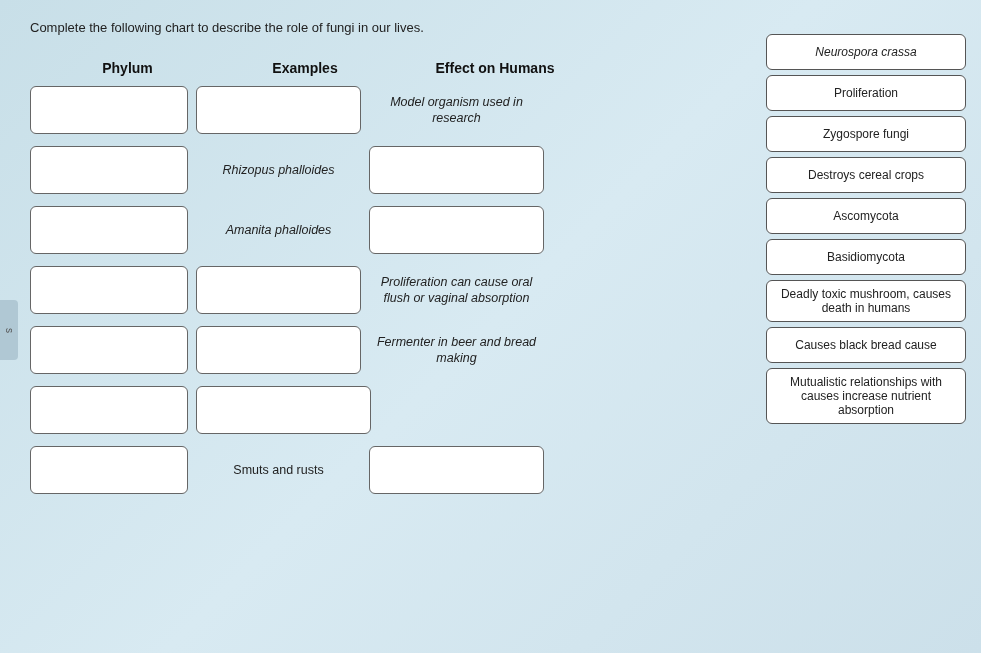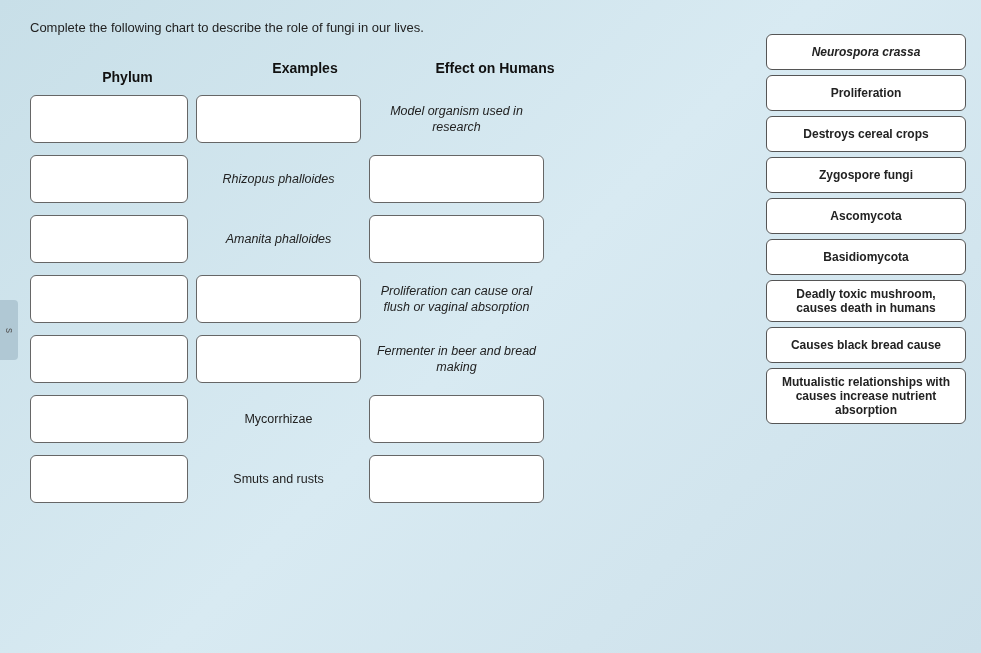--- a/index.html
+++ b/index.html
@@ -53,21 +53,20 @@
       margin-bottom: 8px;
       padding-left: 10px;
     }
 
     .col-phylum {
       width: 175px;
       font-weight: bold;
       font-size: 14px;
       text-align: center;
       color: #111;
-      margin-top: 9px;
     }
 
     .col-examples {
       width: 180px;
       font-weight: bold;
       font-size: 14px;
       text-align: center;
       color: #111;
     }
 
@@ -123,21 +122,20 @@
 
     
     .answer-bank {
       width: 210px;
       display: flex;
       flex-direction: column;
       gap: 5px;
       padding-left: 10px;
       padding-top: 4px;
       margin-top: -30px;
-      font-weight: bold;
     }
 
     .answer-card {
       background: white;
       border: 1.5px solid #555;
       border-radius: 6px;
       padding: 6px 8px;
       font-size: 12px;
       text-align: center;
       color: #222;
@@ -240,45 +238,44 @@
         </div>
 
         <div class="chart-row">
           <div class="input-box phylum-box"></div>
           <div class="input-box example-box"></div>
           <div class="effect-text-cell">Fermenter in beer and bread making</div>
         </div>
 
         <div class="chart-row">
           <div class="input-box phylum-box"></div>
-          <div class="example-text-cell">Mycorrhizae</div>
           <div class="input-box effect-box"></div>
         </div>
 
         <div class="chart-row">
           <div class="input-box phylum-box"></div>
           <div class="example-text-cell">Smuts and rusts</div>
           <div class="input-box effect-box"></div>
         </div>
 
       </div>
     </div>
 
     <div class="answer-bank">
       <div class="answer-card italic-card">
         <span>Neurospora crassa</span>
       </div>
       <div class="answer-card">
         <span>Proliferation</span>
       </div>
       <div class="answer-card">
+        <span>Zygospore fungi</span>
+      </div>
+      <div class="answer-card">
         <span>Destroys cereal crops</span>
-      </div>
-      <div class="answer-card">
-        <span>Zygospore fungi</span>
       </div>
       <div class="answer-card">
         <span>Ascomycota</span>
       </div>
       <div class="answer-card">
         <span>Basidiomycota</span>
       </div>
       <div class="answer-card">
         <span>Deadly toxic mushroom, causes death in humans</span>
       </div>

